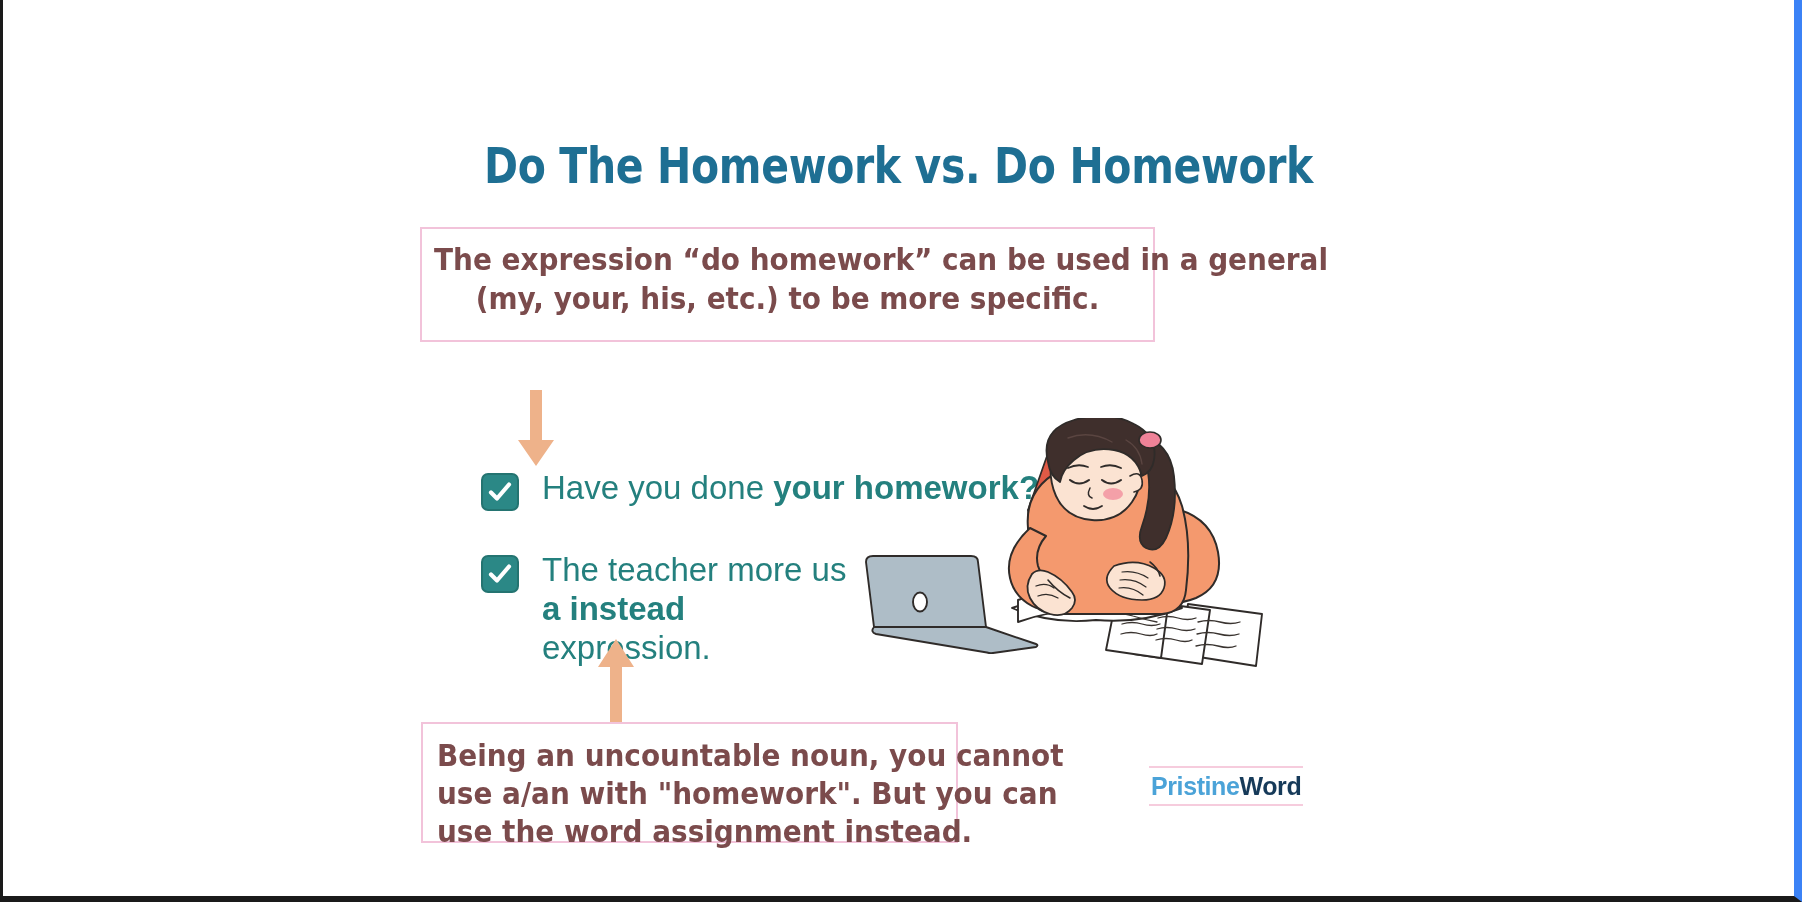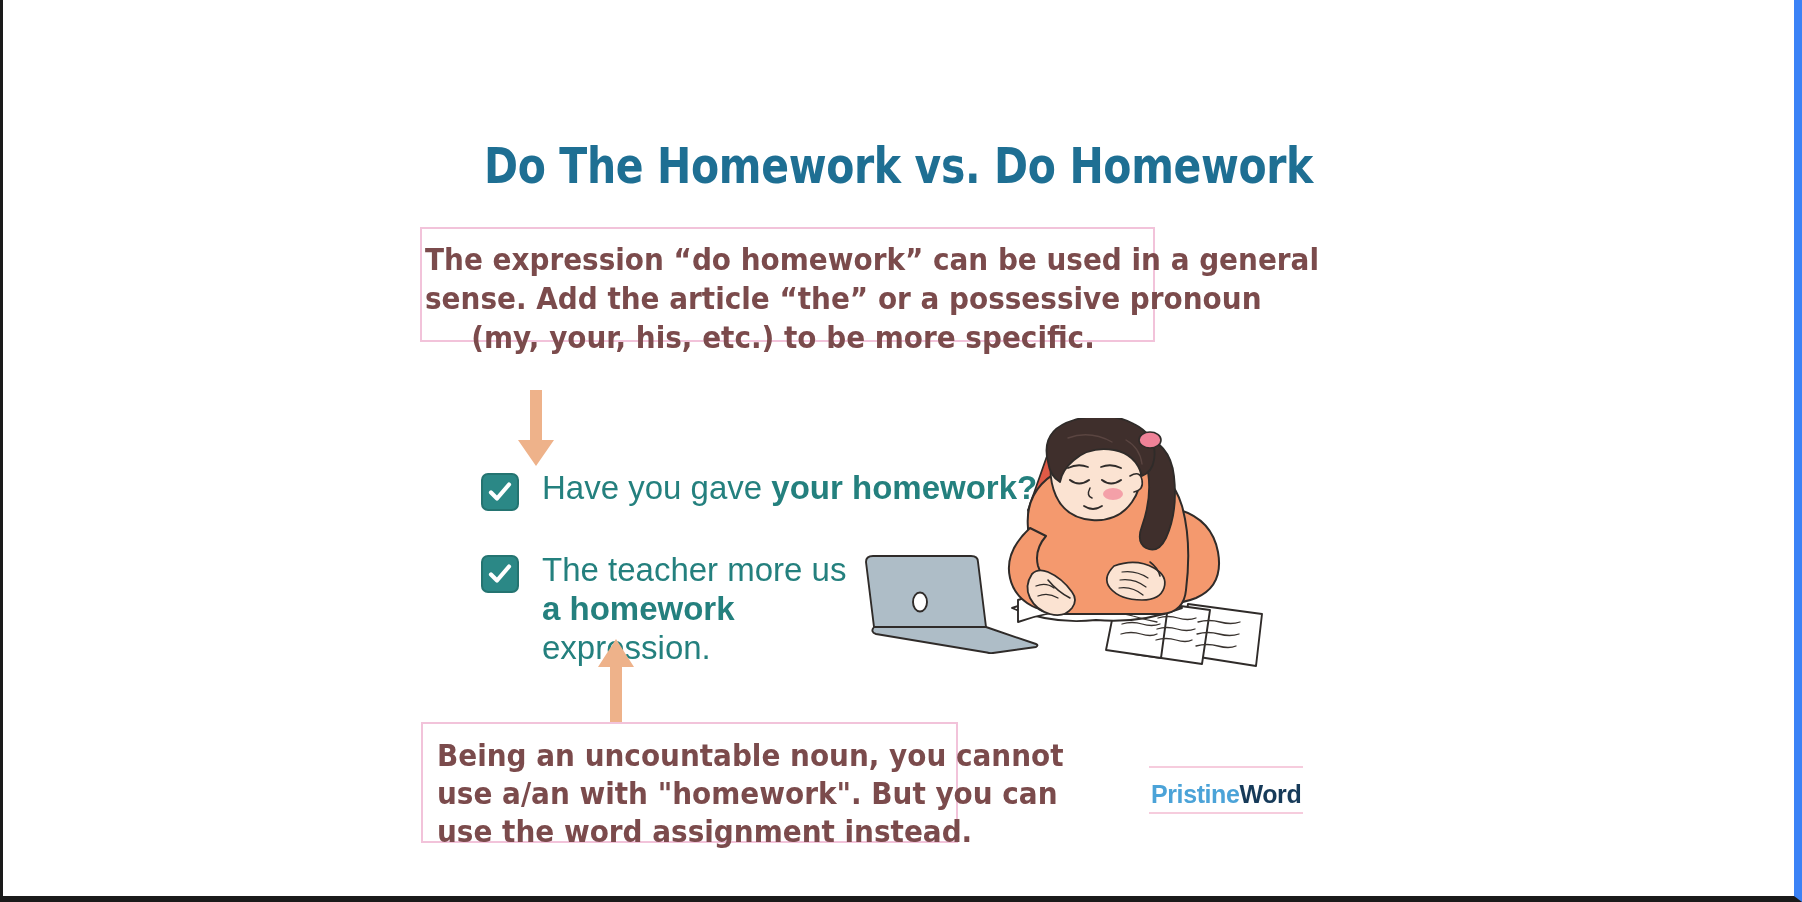--- a/index.html
+++ b/index.html
@@ -50,21 +50,21 @@
     font-weight: 600;
     text-align: center;
   }
   #callout-top {
     left: 417px;
     top: 227px;
     width: 735px;
     height: 115px;
     font-size: 31px;
     line-height: 39px;
-    padding: 11px 12px 0 3px;
+    padding: 11px 12px 0 12px;
   }
   #callout-bottom {
     left: 418px;
     top: 722px;
     width: 537px;
     height: 121px;
     font-size: 31px;
     line-height: 38px;
     padding: 12px 2px 0 14px;
   }
@@ -118,65 +118,64 @@
     top: 418px;
     width: 410px;
     height: 262px;
   }
 
   
   #logo {
     position: absolute;
     left: 1146px;
     top: 766px;
-    padding: 12px 2px 3px 2px;
+    padding: 4px 2px 3px 2px;
     border-top: 2px solid #f6ccdd;
     border-bottom: 2px solid #f6ccdd;
     font-family: "Liberation Sans", sans-serif;
     font-size: 25px;
     font-weight: 600;
     letter-spacing: -0.4px;
     white-space: nowrap;
   }
   #logo .pristine { color: #4ba3d8; }
   #logo .word { color: #163a59; }
 </style>
 </head>
 <body>
 
 <div id="slide">
 
   <div id="title">Do The Homework vs. Do Homework</div>
 
   <div id="callout-top" class="callout">
     <span class="line">The expression “do homework” can be used in a general</span>
-    <span class="line">sense. Add the article “the” or a possessive pronoun</span>
     <span class="line">(my, your, his, etc.) to be more specific.</span>
   </div>
 
   <svg id="arrow-down" class="arrow" viewBox="0 0 40 76">
     <path d="M14 0 H26 V50 H38 L20 76 L2 50 H14 Z" fill="#eeb28a"></path>
   </svg>
 
   <div id="check-item-1" class="check-item">
     <span class="checkbox">
       <svg width="26" height="26" viewBox="0 0 26 26">
         <path d="M4 13.5 L10 19.5 L22 5.5" stroke="#ffffff" stroke-width="4.2" fill="none" stroke-linecap="round" stroke-linejoin="round"></path>
       </svg>
     </span>
-    <span class="check-text"><span>Have you gave </span><b>your homework?</b></span>
+    <span class="check-text"><span>Have you done </span><b>your homework?</b></span>
   </div>
 
   <div id="check-item-2" class="check-item">
     <span class="checkbox">
       <svg width="26" height="26" viewBox="0 0 26 26">
         <path d="M4 13.5 L10 19.5 L22 5.5" stroke="#ffffff" stroke-width="4.2" fill="none" stroke-linecap="round" stroke-linejoin="round"></path>
       </svg>
     </span>
-    <span class="check-text"><span>The teacher more us </span><b>a</b> <b>homework</b><span> expression.</span></span>
+    <span class="check-text"><span>The teacher more us </span><b>a</b> <b>instead</b><span> expression.</span></span>
   </div>
 
   <svg id="arrow-up" class="arrow" viewBox="0 0 40 84">
     <path d="M20 0 L38 28 H26 V84 H14 V28 H2 Z" fill="#eeb28a"></path>
   </svg>
 
   <div id="callout-bottom" class="callout">
     <span class="line">Being an uncountable noun, you cannot</span>
     <span class="line">use a/an with "homework". But you can</span>
     <span class="line">use the word assignment instead.</span>

